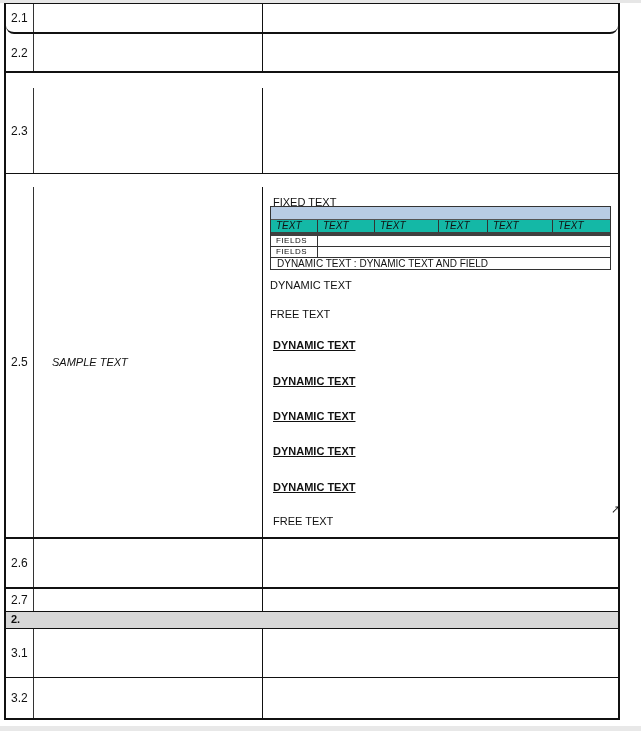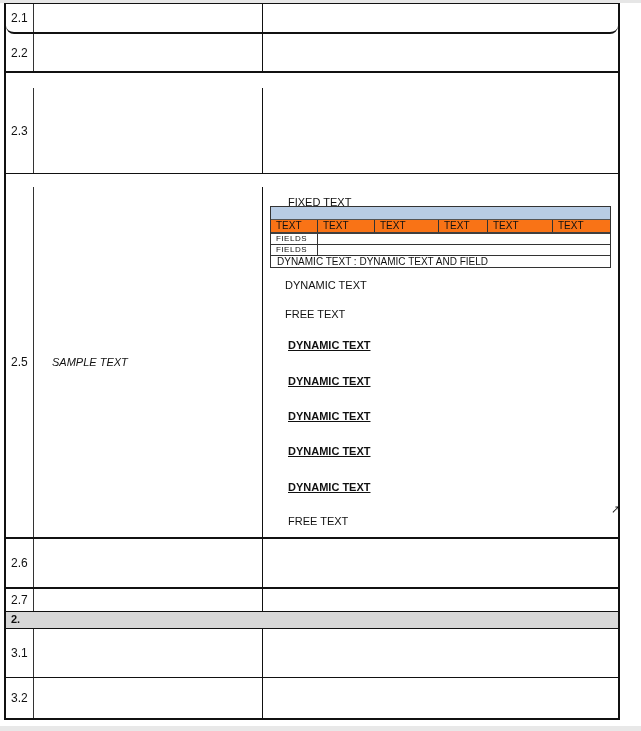--- a/index.html
+++ b/index.html
@@ -11,25 +11,25 @@
            border: 2px solid #111; border-top: 1px solid #111; box-sizing: content-box; }
   .row { position: absolute; left: 0; width: 612px; border-bottom: 1px solid #111; box-sizing: border-box; }
   .row.thick { border-bottom: 2px solid #111; }
   .num { position: absolute; left: 0; top: 0; bottom: 0; width: 28px; border-right: 1px solid #333;
          display: flex; align-items: center; padding-left: 5px; font-size: 12px; box-sizing: border-box; }
   .c2 { position: absolute; left: 28px; top: 0; bottom: 0; width: 229px; border-right: 1px solid #111; box-sizing: border-box; }
   .c3 { position: absolute; left: 257px; top: 0; bottom: 0; right: 0; }
   .section { position: absolute; left: 0; width: 612px; background: #d8d8d8; border-bottom: 1px solid #111;
              box-sizing: border-box; font-size: 11px; font-weight: bold; padding-left: 5px; line-height: 15px; }
   .sample { position: absolute; left: 18px; top: 50%; transform: translateY(-50%); font-size: 11px; font-style: italic; }
-  .t { position: absolute; font-size: 11px; white-space: nowrap; margin-left: 15px; }
+  .t { position: absolute; font-size: 11px; white-space: nowrap; }
   .u { text-decoration: underline; font-weight: bold; }
   .nested { position: absolute; left: 7px; top: 19px; width: 341px; border: 1px solid #333; box-sizing: border-box; }
   .nested .band { height: 12px; background: #b8cce4; border-bottom: 1px solid #555; }
-  .nested .hdr { display: flex; height: 12px; background: #f97316; border-bottom: 2px solid #404040; }
+  .nested .hdr { display: flex; height: 12px; background: #14b8a6; border-bottom: 4px solid #404040; font-style: italic; }
   .nested .fr { display: flex; height: 10px; border-bottom: 1px solid #333; flex-direction: column; }
   .nested .cell { border-right: 1px solid #333; box-sizing: border-box; font-size: 10px; line-height: 12px; padding-left: 5px; position: relative; }
   .nested .cell:last-child { border-right: none; }
   .nested .fr .cell { font-size: 8px; line-height: 10px; letter-spacing: 0.5px; }
   .shade { position: absolute; top: 0; bottom: 0; left: 4px; width: 24px; background: #c4c4c4; }
   .nested .dyn { height: 11px; font-size: 10px; line-height: 11px; padding-left: 6px; }
   .cursor { position: absolute; left: 611px; top: 503px; font-size: 11px; }
 </style>
 </head>
 <body>

